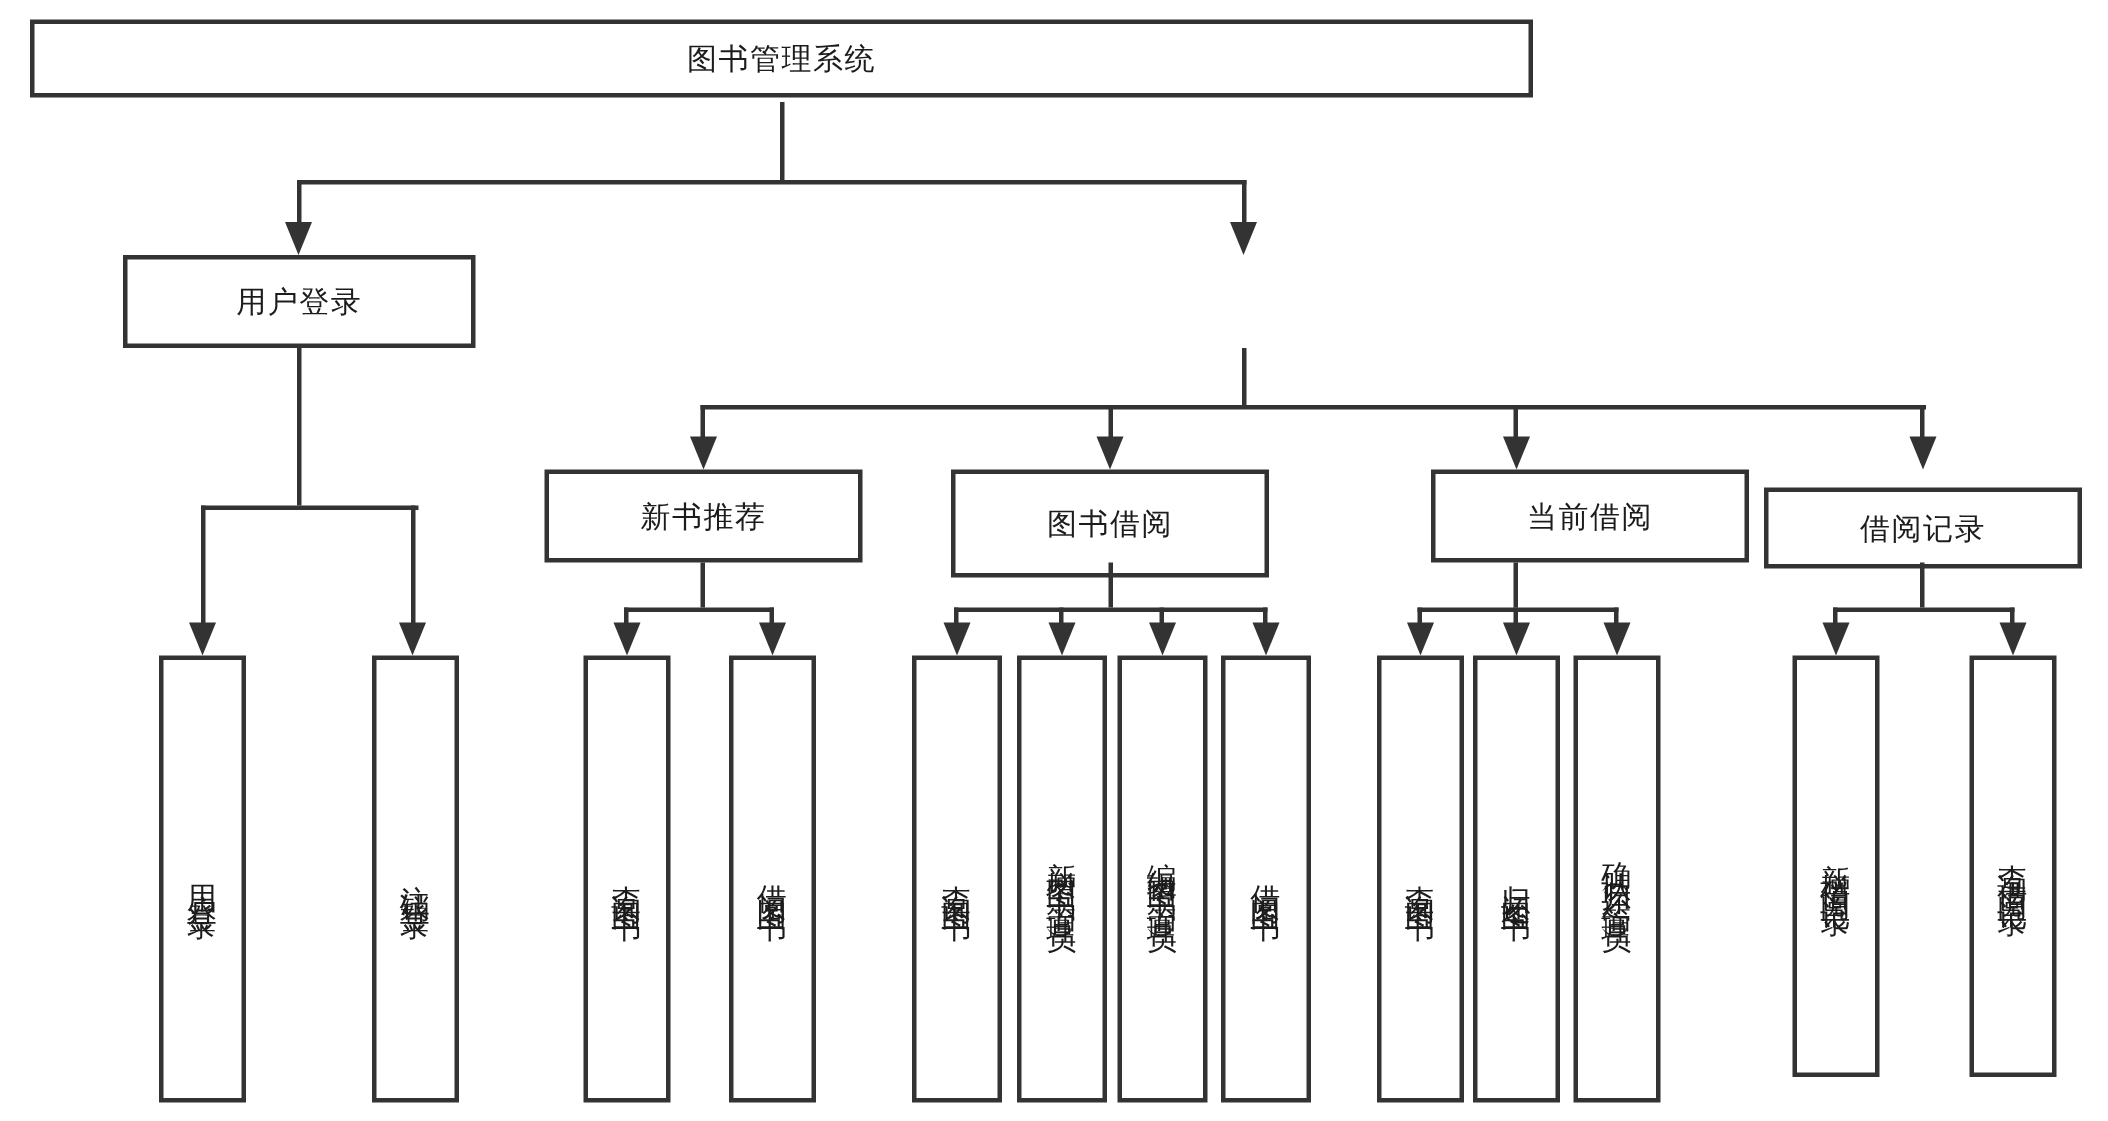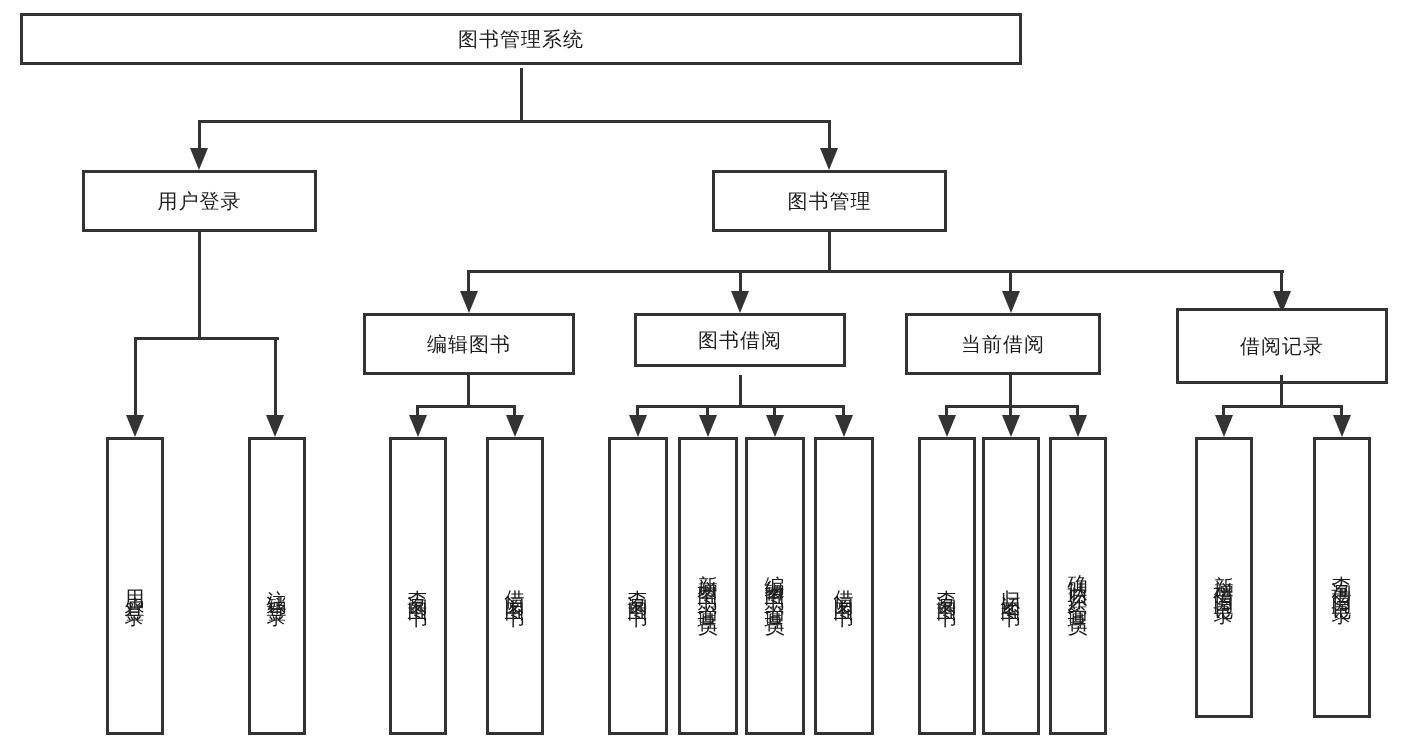--- a/index.html
+++ b/index.html
@@ -41,52 +41,49 @@
   <div class="vline" style="left:520px;top:68px;height:52px"></div>
   <div class="hline" style="left:198px;top:120px;width:633px"></div>
   <div class="vline" style="left:198px;top:120px;height:30px"></div>
   <div class="arrow" style="left:190px;top:148px"></div>
   <div class="vline" style="left:828px;top:120px;height:30px"></div>
   <div class="arrow" style="left:820px;top:148px"></div>
 
   <div class="box" style="left:82px;top:170px;width:235px;height:62px">
     <span>用户登录</span>
   </div>
-  <div class="box" style="left:712px;top:170px;width:235px;height:62px">
-    <span>图书管理</span>
-  </div>
 
   <div class="vline" style="left:198px;top:232px;height:105px"></div>
   <div class="hline" style="left:134px;top:337px;width:145px"></div>
   <div class="vline" style="left:134px;top:337px;height:80px"></div>
   <div class="arrow" style="left:126px;top:415px"></div>
   <div class="vline" style="left:274px;top:337px;height:80px"></div>
   <div class="arrow" style="left:266px;top:415px"></div>
 
   <div class="vline" style="left:828px;top:232px;height:38px"></div>
   <div class="hline" style="left:467px;top:270px;width:817px"></div>
   <div class="vline" style="left:467px;top:270px;height:25px"></div>
   <div class="arrow" style="left:460px;top:291px"></div>
   <div class="vline" style="left:739px;top:270px;height:25px"></div>
   <div class="arrow" style="left:731px;top:291px"></div>
   <div class="vline" style="left:1009px;top:270px;height:25px"></div>
   <div class="arrow" style="left:1002px;top:291px"></div>
   <div class="vline" style="left:1280px;top:270px;height:25px"></div>
   <div class="arrow" style="left:1273px;top:291px"></div>
 
   <div class="box" style="left:363px;top:313px;width:212px;height:62px">
-    <span>编辑图书</span>
+    <span>新书推荐</span>
   </div>
-  <div class="box" style="left:634px;top:313px;width:212px;height:54px">
+  <div class="box" style="left:634px;top:313px;width:212px;height:72px">
     <span>图书借阅</span>
   </div>
-  <div class="box" style="left:905px;top:313px;width:196px;height:62px">
+  <div class="box" style="left:954px;top:313px;width:212px;height:62px">
     <span>当前借阅</span>
   </div>
-  <div class="box" style="left:1176px;top:308px;width:212px;height:76px">
+  <div class="box" style="left:1176px;top:325px;width:212px;height:54px">
     <span>借阅记录</span>
   </div>
 
   <div class="vline" style="left:467px;top:375px;height:30px"></div>
   <div class="vline" style="left:739px;top:375px;height:30px"></div>
   <div class="vline" style="left:1009px;top:375px;height:30px"></div>
   <div class="vline" style="left:1280px;top:375px;height:30px"></div>
 
   <div class="hline" style="left:416px;top:405px;width:100px"></div>
   <div class="vline" style="left:416px;top:405px;height:12px"></div>

